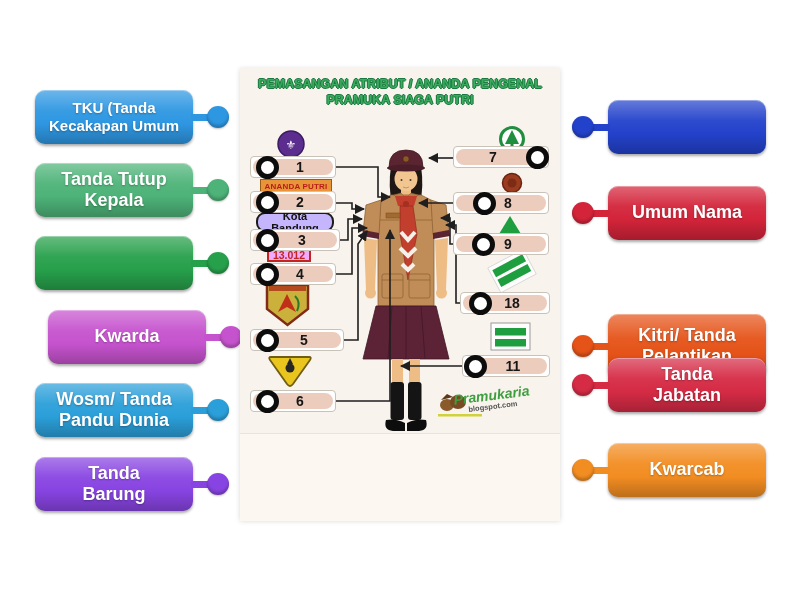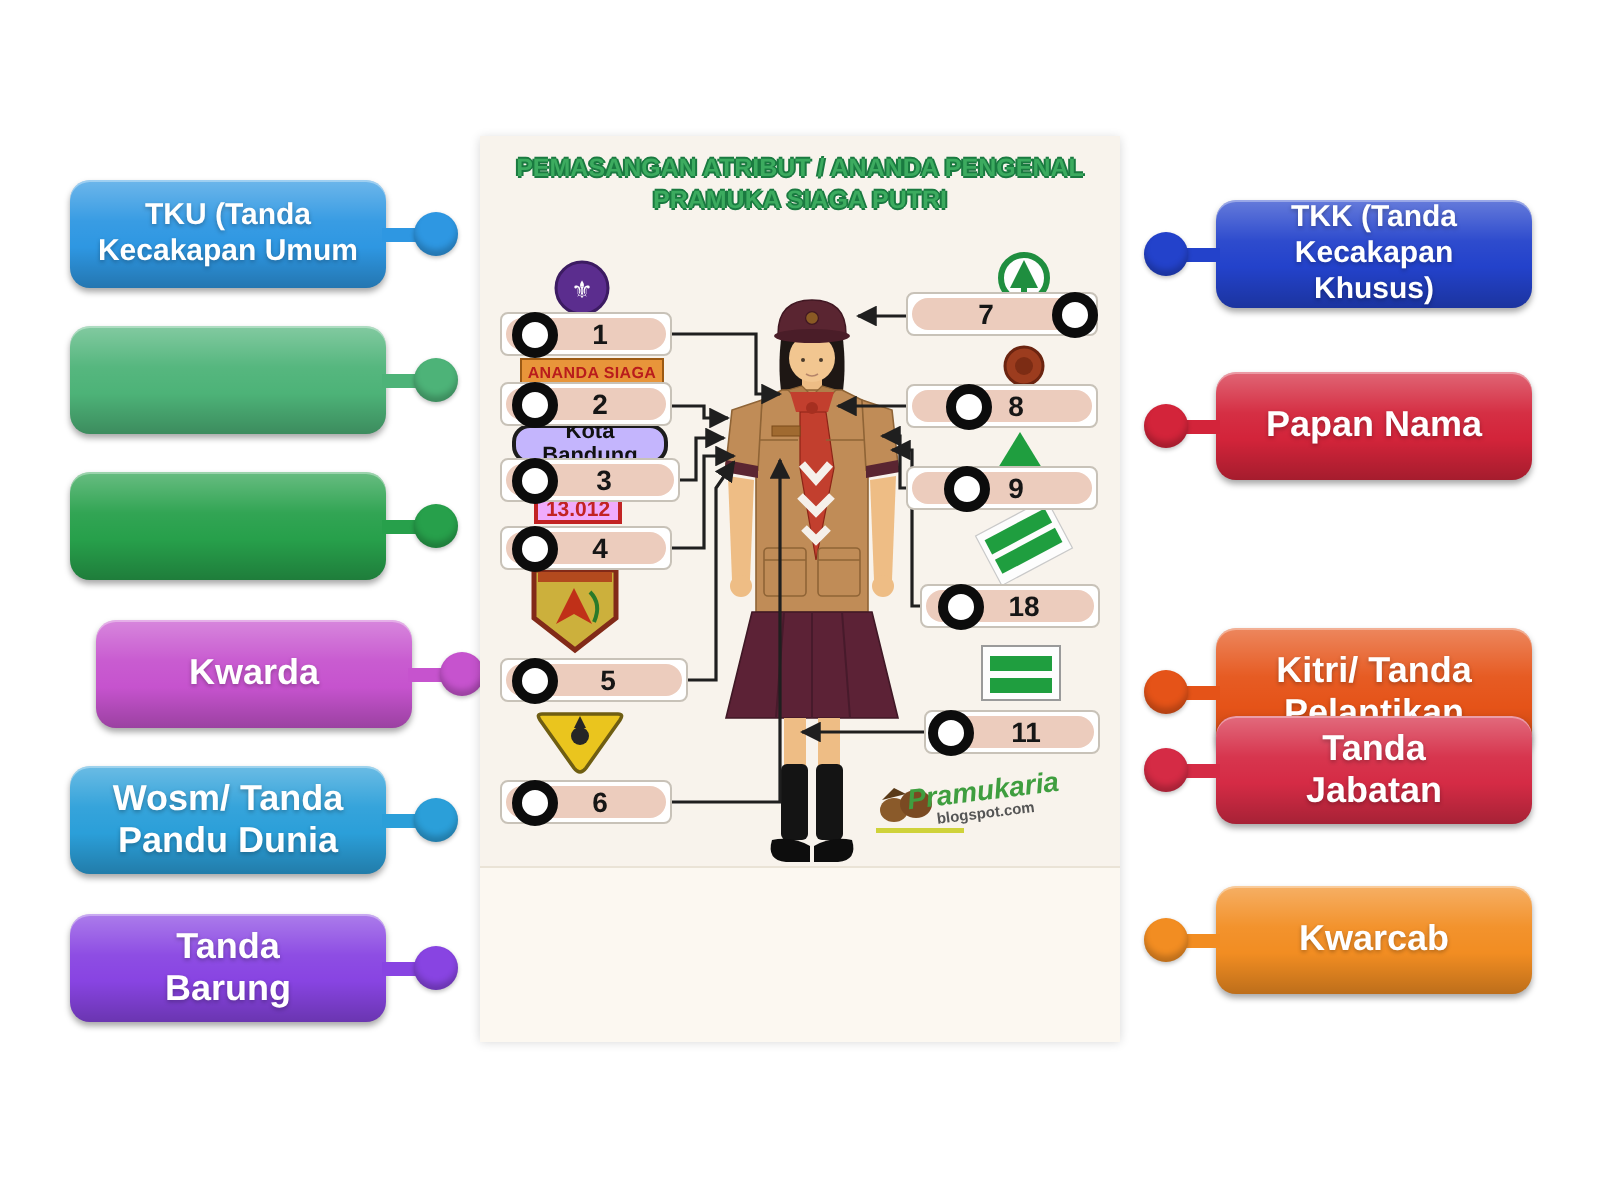--- a/index.html
+++ b/index.html
@@ -52,20 +52,22 @@
 
 <div class="stage">
 
   <div class="chip side-left small" style="left: 35px; top: 90px; --c: #2e97e2;">
     <span class="chip-text">TKU (Tanda
 Kecakapan Umum</span>
     <span class="stub"></span>
     <span class="dot"></span>
   </div>
   <div class="chip side-left" style="left: 35px; top: 163px; --c: #4db378;">
+    <span class="chip-text">Tanda Tutup
+Kepala</span>
     <span class="stub"></span>
     <span class="dot"></span>
   </div>
   <div class="chip side-left" style="left: 35px; top: 236px; --c: #27a04b;">
     <span class="stub"></span>
     <span class="dot"></span>
   </div>
   <div class="chip side-left" style="left: 48px; top: 310px; --c: #c653ce;">
     <span class="chip-text">Kwarda</span>
     <span class="stub"></span>
@@ -78,27 +80,25 @@
     <span class="dot"></span>
   </div>
   <div class="chip side-left" style="left: 35px; top: 457px; --c: #8844e2;">
     <span class="chip-text">Tanda
 Barung</span>
     <span class="stub"></span>
     <span class="dot"></span>
   </div>
 
   <div class="chip side-right small" style="left: 608px; top: 100px; --c: #2342cb;">
-    <span class="chip-text">TKK (Tanda
-Kecakapan Khusus)</span>
     <span class="stub"></span>
     <span class="dot"></span>
   </div>
   <div class="chip side-right" style="left: 608px; top: 186px; --c: #d3243a;">
-    <span class="chip-text">Papan Nama</span>
+    <span class="chip-text">Umum Nama</span>
     <span class="stub"></span>
     <span class="dot"></span>
   </div>
   <div class="chip side-right" style="left: 608px; top: 266px; min-height: 64px; margin-top: 48px; --c: #e55318;">
     <span class="chip-text">Kitri/ Tanda
 Pelantikan</span>
     <span class="stub"></span>
     <span class="dot"></span>
   </div>
   <div class="chip side-right" style="left: 608px; top: 358px; --c: #d52b45;">
@@ -222,21 +222,21 @@
         <path d="M201,332 L213,329 L207,326 Z" fill="#5a3a18"></path>
         <rect x="198" y="346" width="44" height="2.5" fill="#cfd23a"></rect>
       </g>
     </svg>
 
     <div class="panel-title">
       <div>PEMASANGAN ATRIBUT / ANANDA PENGENAL</div>
       <div>PRAMUKA SIAGA PUTRI</div>
     </div>
 
-    <div class="mini-text name-tag">ANANDA SIAGA</div>
+    <div class="mini-text name-tag">ANANDA PUTRI</div>
     <div class="mini-text kwarcab-ribbon">Kota Bandung</div>
     <div class="mini-text gudep-number">13.012</div>
 
     <div class="slot ring-left" style="left:10px;top:88px;width:86px;height:22px;">
         <span class="pill">1</span>
       </div>
     <div class="slot ring-left" style="left:10px;top:123px;width:86px;height:22px;">
         <span class="pill">2</span>
       </div>
     <div class="slot ring-left" style="left:10px;top:161px;width:90px;height:22px;">

